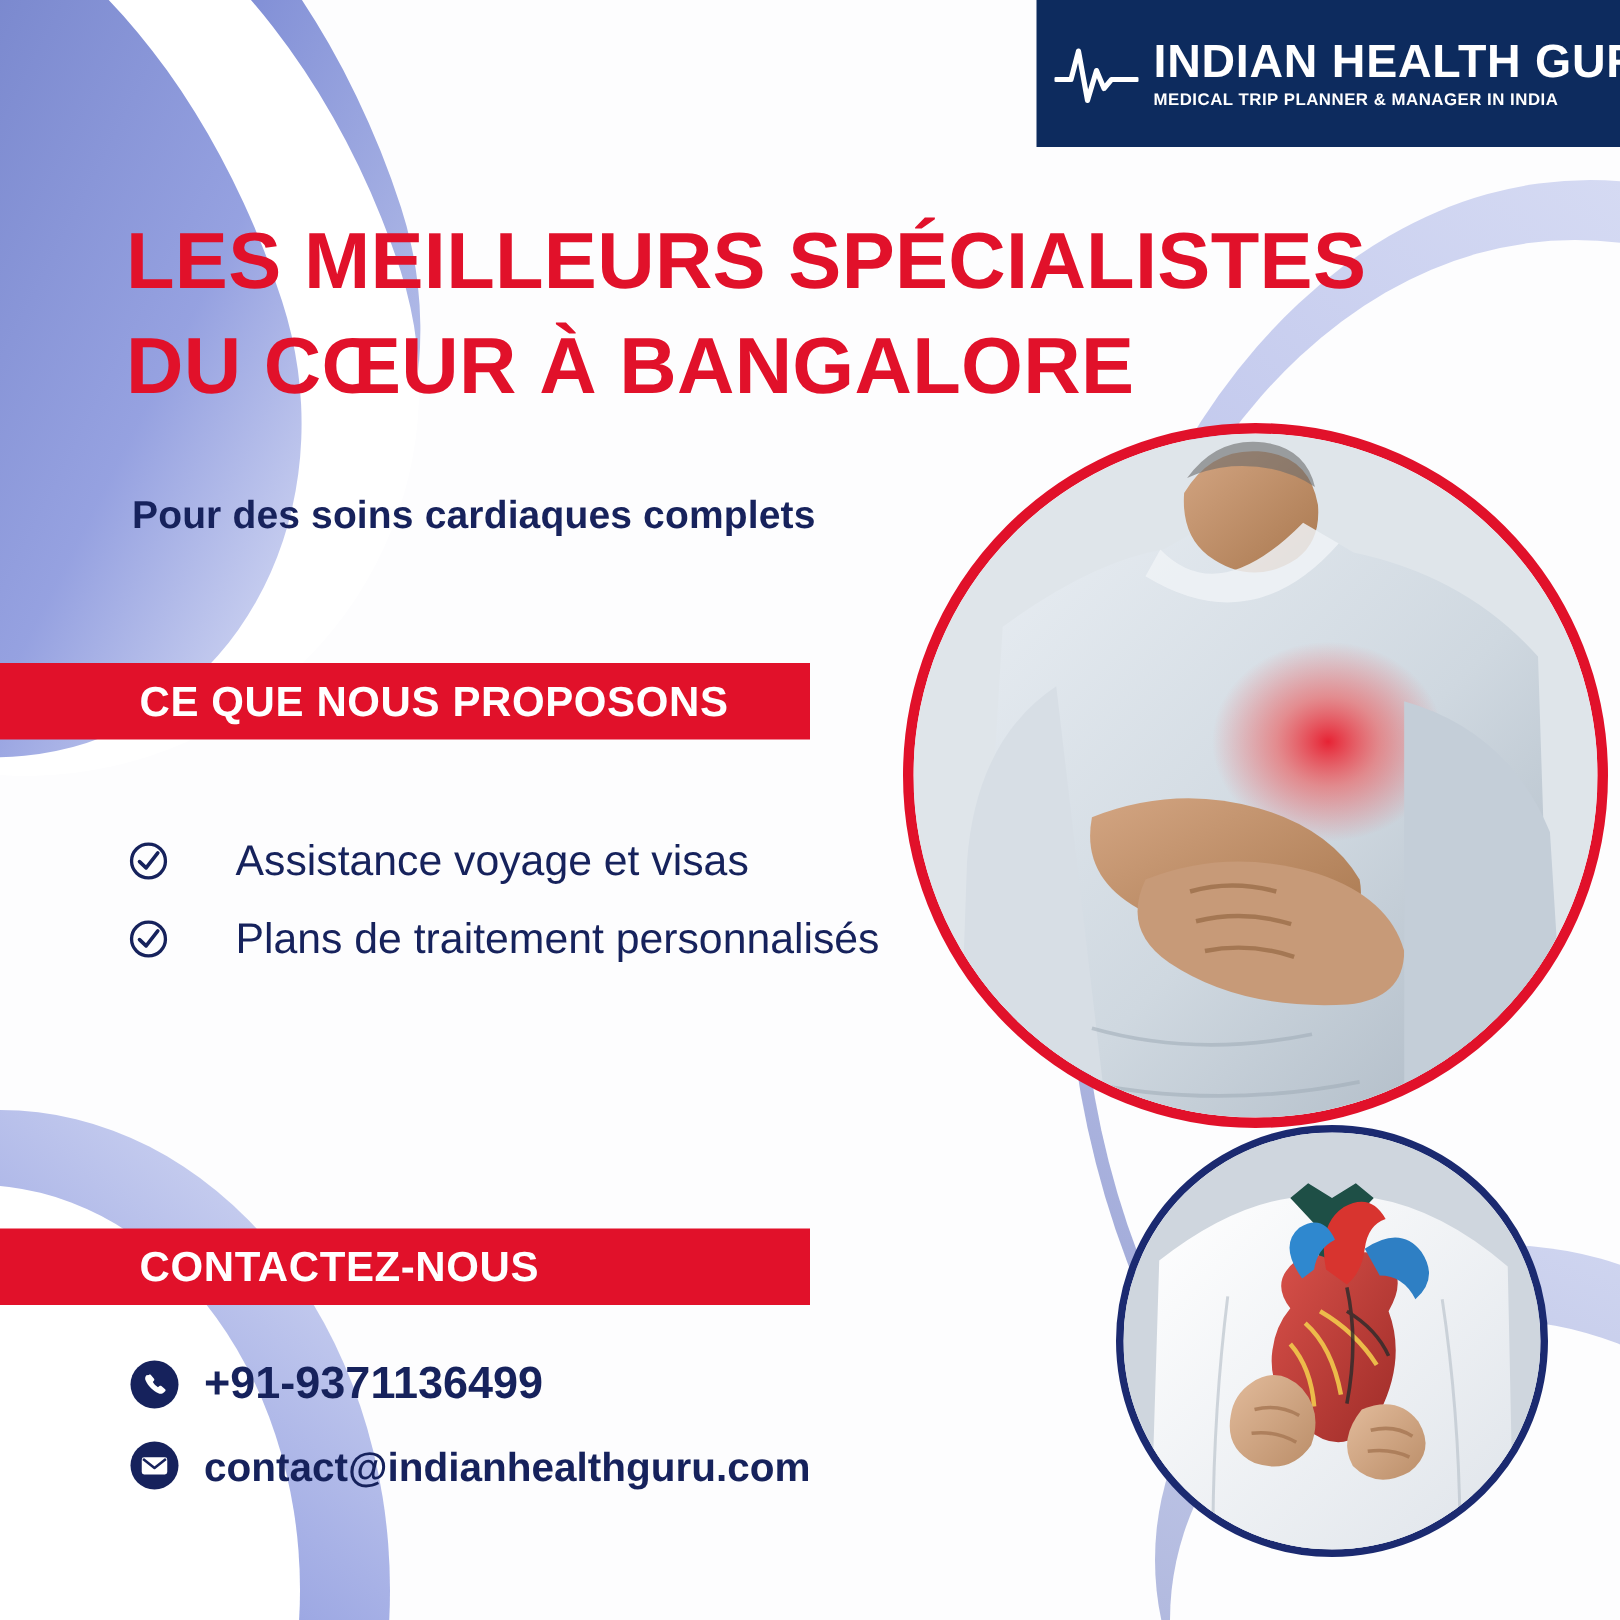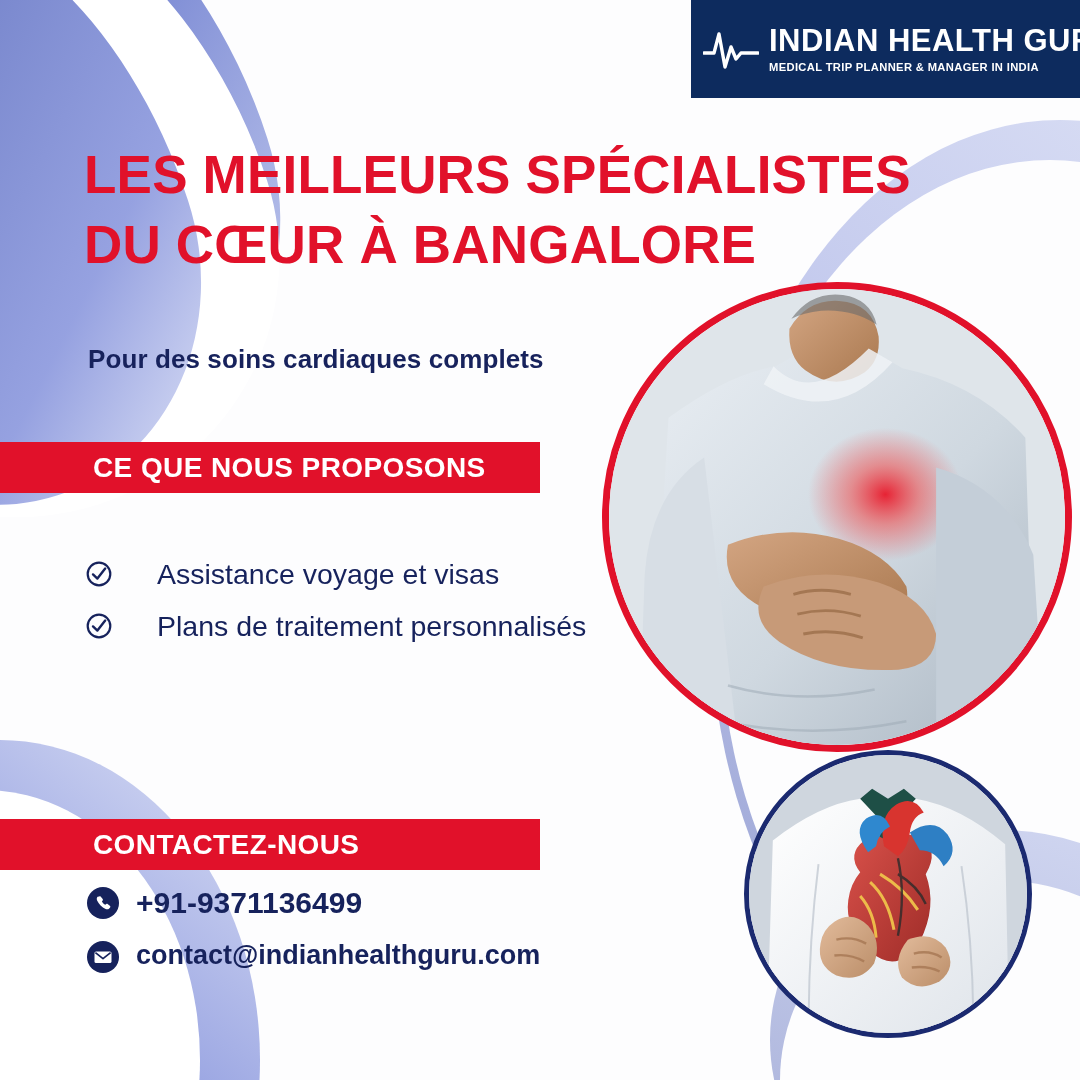--- a/index.html
+++ b/index.html
@@ -128,21 +128,21 @@
   .headline .line {
     color: #e1112a;
     font-size: 53px;
     font-weight: bold;
     line-height: 1.32;
     letter-spacing: .2px;
     white-space: nowrap;
   }
   .subhead {
     position: absolute;
-    left: 88px; top: 344px;
+    left: 88px; top: 328px;
     color: #17225c;
     font-size: 26px;
     font-weight: bold;
     z-index: 12;
     letter-spacing: .1px;
   }
 
   
   .bar {
     position: absolute;
@@ -188,21 +188,21 @@
   }
 
   
   .contacts {
     position: absolute;
     left: 86px; top: 886px;
     z-index: 12;
   }
   .contact-row {
     display: flex;
-    align-items: flex-start;
+    align-items: flex-end;
     gap: 16px;
     height: 54px;
   }
   .cicon { flex: 0 0 auto; width: 34px; height: 34px; }
   .contact-text {
     color: #16225c;
     font-size: 30px;
     font-weight: bold;
     white-space: nowrap;
   }

